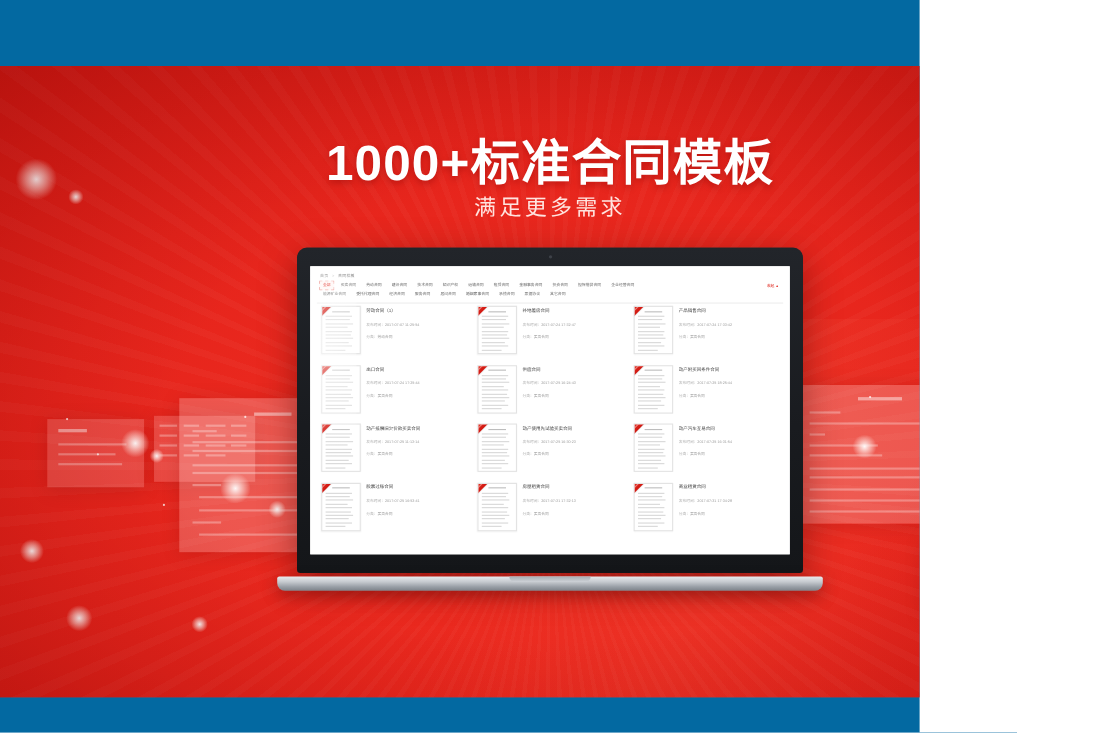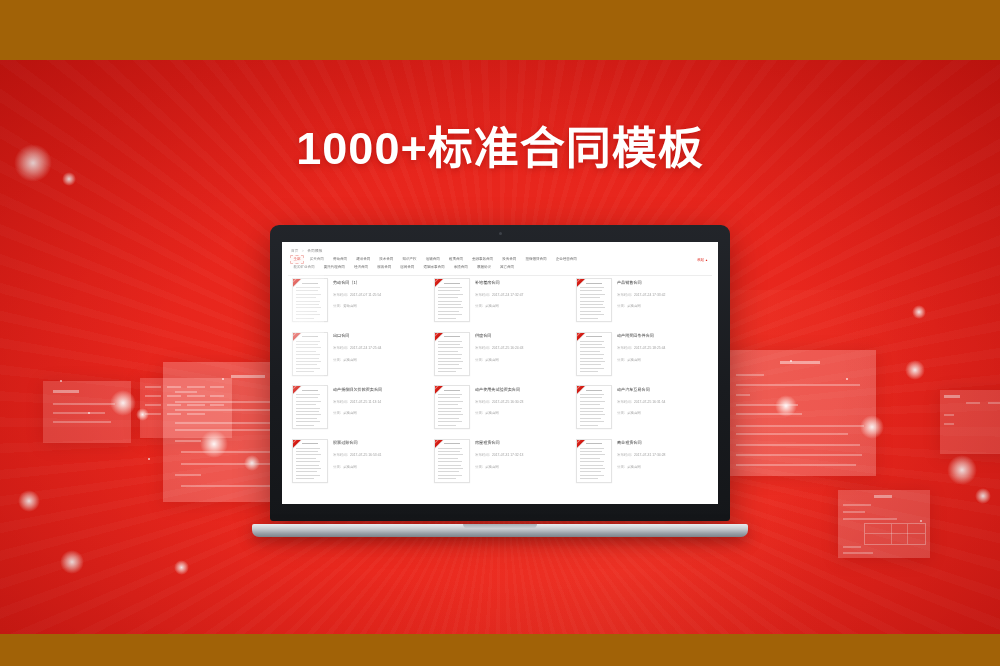--- a/index.html
+++ b/index.html
@@ -2,21 +2,21 @@
 <html lang="zh-CN"><head>
 <meta charset="utf-8">
 <title>1000+标准合同模板</title>
 <style>
   html,body{margin:0;padding:0;}
   body{
     width:1000px;height:666px;overflow:hidden;
     background:#ffffff;
     font-family:"Liberation Sans","DejaVu Sans",sans-serif;
   }
-  .stage{position:relative;width:1000px;height:666px;overflow:hidden;background:#a16207;}
+  .stage{position:relative;width:836px;height:666px;overflow:hidden;background:#0369a1;}
 
   
   .band{
     position:absolute;left:0;top:60px;width:1000px;height:574px;
     background:
       radial-gradient(120% 140% at 50% 62%, #f03023 0%, #e5231b 38%, #d3140f 72%, #c00f0b 100%);
     overflow:hidden;
   }
   
   .rays{
@@ -252,20 +252,21 @@
     <div class="spark" style="left:60px;top:320px;width:2px;height:2px;"></div>
     <div class="spark" style="left:790px;top:300px;width:2px;height:2px;"></div>
     <div class="spark" style="left:846px;top:318px;width:2px;height:2px;"></div>
     <div class="spark" style="left:920px;top:460px;width:2px;height:2px;"></div>
     <div class="spark" style="left:300px;top:188px;width:2px;height:2px;"></div>
 
     <div class="vig"></div>
   </div>
 
   <div class="headline">1000+标准合同模板</div>
+  <div class="subhead">满足更多需求</div>
 
   <div class="laptop">
     <div class="lid">
       <div class="cam"></div>
       <div class="screen">
 
         <div class="app">
 
           <div class="crumb">
             <span>首页</span>

